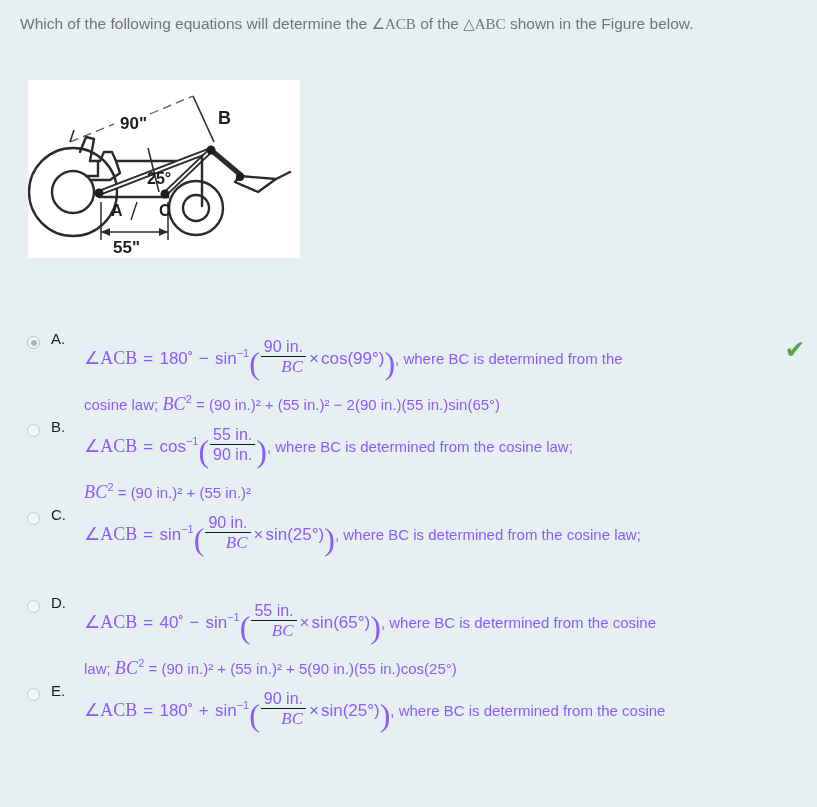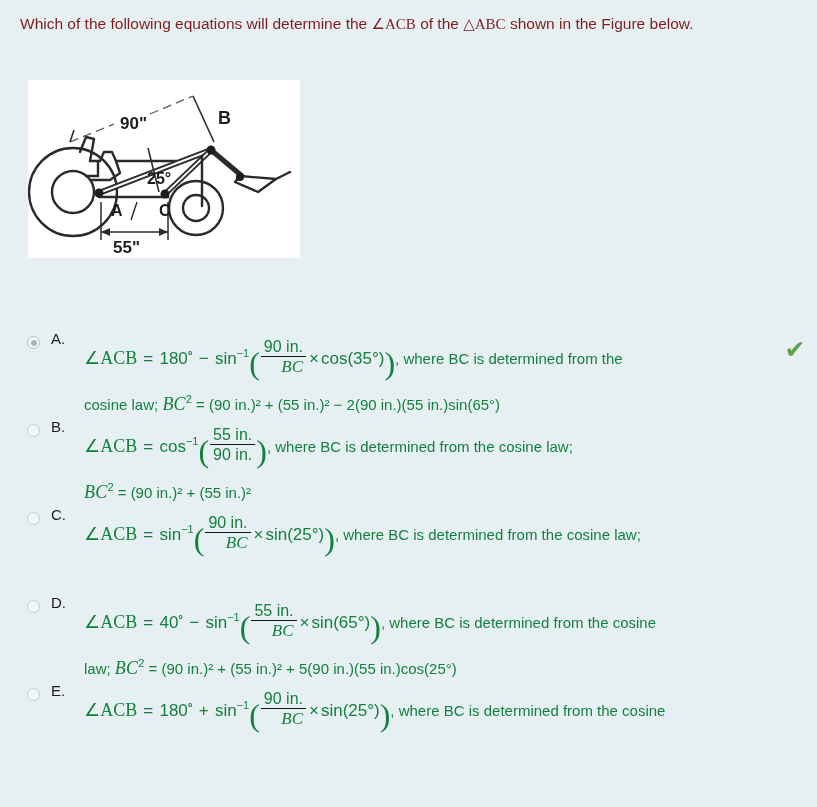--- a/index.html
+++ b/index.html
@@ -17,21 +17,21 @@
   }
 
   
   .prompt {
     position: absolute;
     left: 20px;
     top: 10px;
     width: 770px;
     font-size: 15.5px;
     line-height: 27px;
-    color: #7f1d1d;
+    color: #737373;
   }
   .prompt .sym { font-family: "Liberation Serif", serif; font-size: 15px; }
 
   
   .figure-box {
     position: absolute;
     left: 28px;
     top: 80px;
     width: 272px;
     height: 178px;
@@ -83,21 +83,21 @@
     font-size: 15px;
     color: #1c1c1c;
   }
   .opt-body {
     position: absolute;
     left: 84px;
     top: 4px;
     width: 680px;
     font-size: 15px;
     line-height: 38px;
-    color: #15803d;
+    color: #8b5cf6;
   }
   .line2 { line-height: 34px; white-space: nowrap; }
   .line1 { white-space: nowrap; }
 
   
   .mi {
     font-family: "Liberation Serif", serif;
     font-style: italic;
     font-size: 18px;
     letter-spacing: .2px;
@@ -239,21 +239,21 @@
 
   <div class="option">
     <span class="radio checked"></span>
     <span class="opt-letter">A.</span>
     <div class="opt-body">
       <div class="line1">
         <span class="mang">∠ACB</span>
         <span class="mop">=</span>
         <span class="mn">180</span><span class="deg">°</span>
         <span class="mop">−</span>
-        <span class="mfn">sin</span><span class="sup">−1</span><span class="paren-big">(</span><span class="frac"><span class="num">90 in.</span><span class="den">BC</span></span><span class="mop">×</span><span class="mfn">cos(35°)</span><span class="paren-big">)</span><span class="txt">, where BC is determined from the</span>
+        <span class="mfn">sin</span><span class="sup">−1</span><span class="paren-big">(</span><span class="frac"><span class="num">90 in.</span><span class="den">BC</span></span><span class="mop">×</span><span class="mfn">cos(99°)</span><span class="paren-big">)</span><span class="txt">, where BC is determined from the</span>
       </div>
       <div class="line2">
         <span class="txt">cosine law; </span><span class="mi">BC</span><span class="sup">2</span><span class="txt"> = (90 in.)² + (55 in.)² − 2(90 in.)(55 in.)sin(65°)</span>
       </div>
     </div>
   </div>
 
   <div class="option">
     <span class="radio"></span>
     <span class="opt-letter">B.</span>

